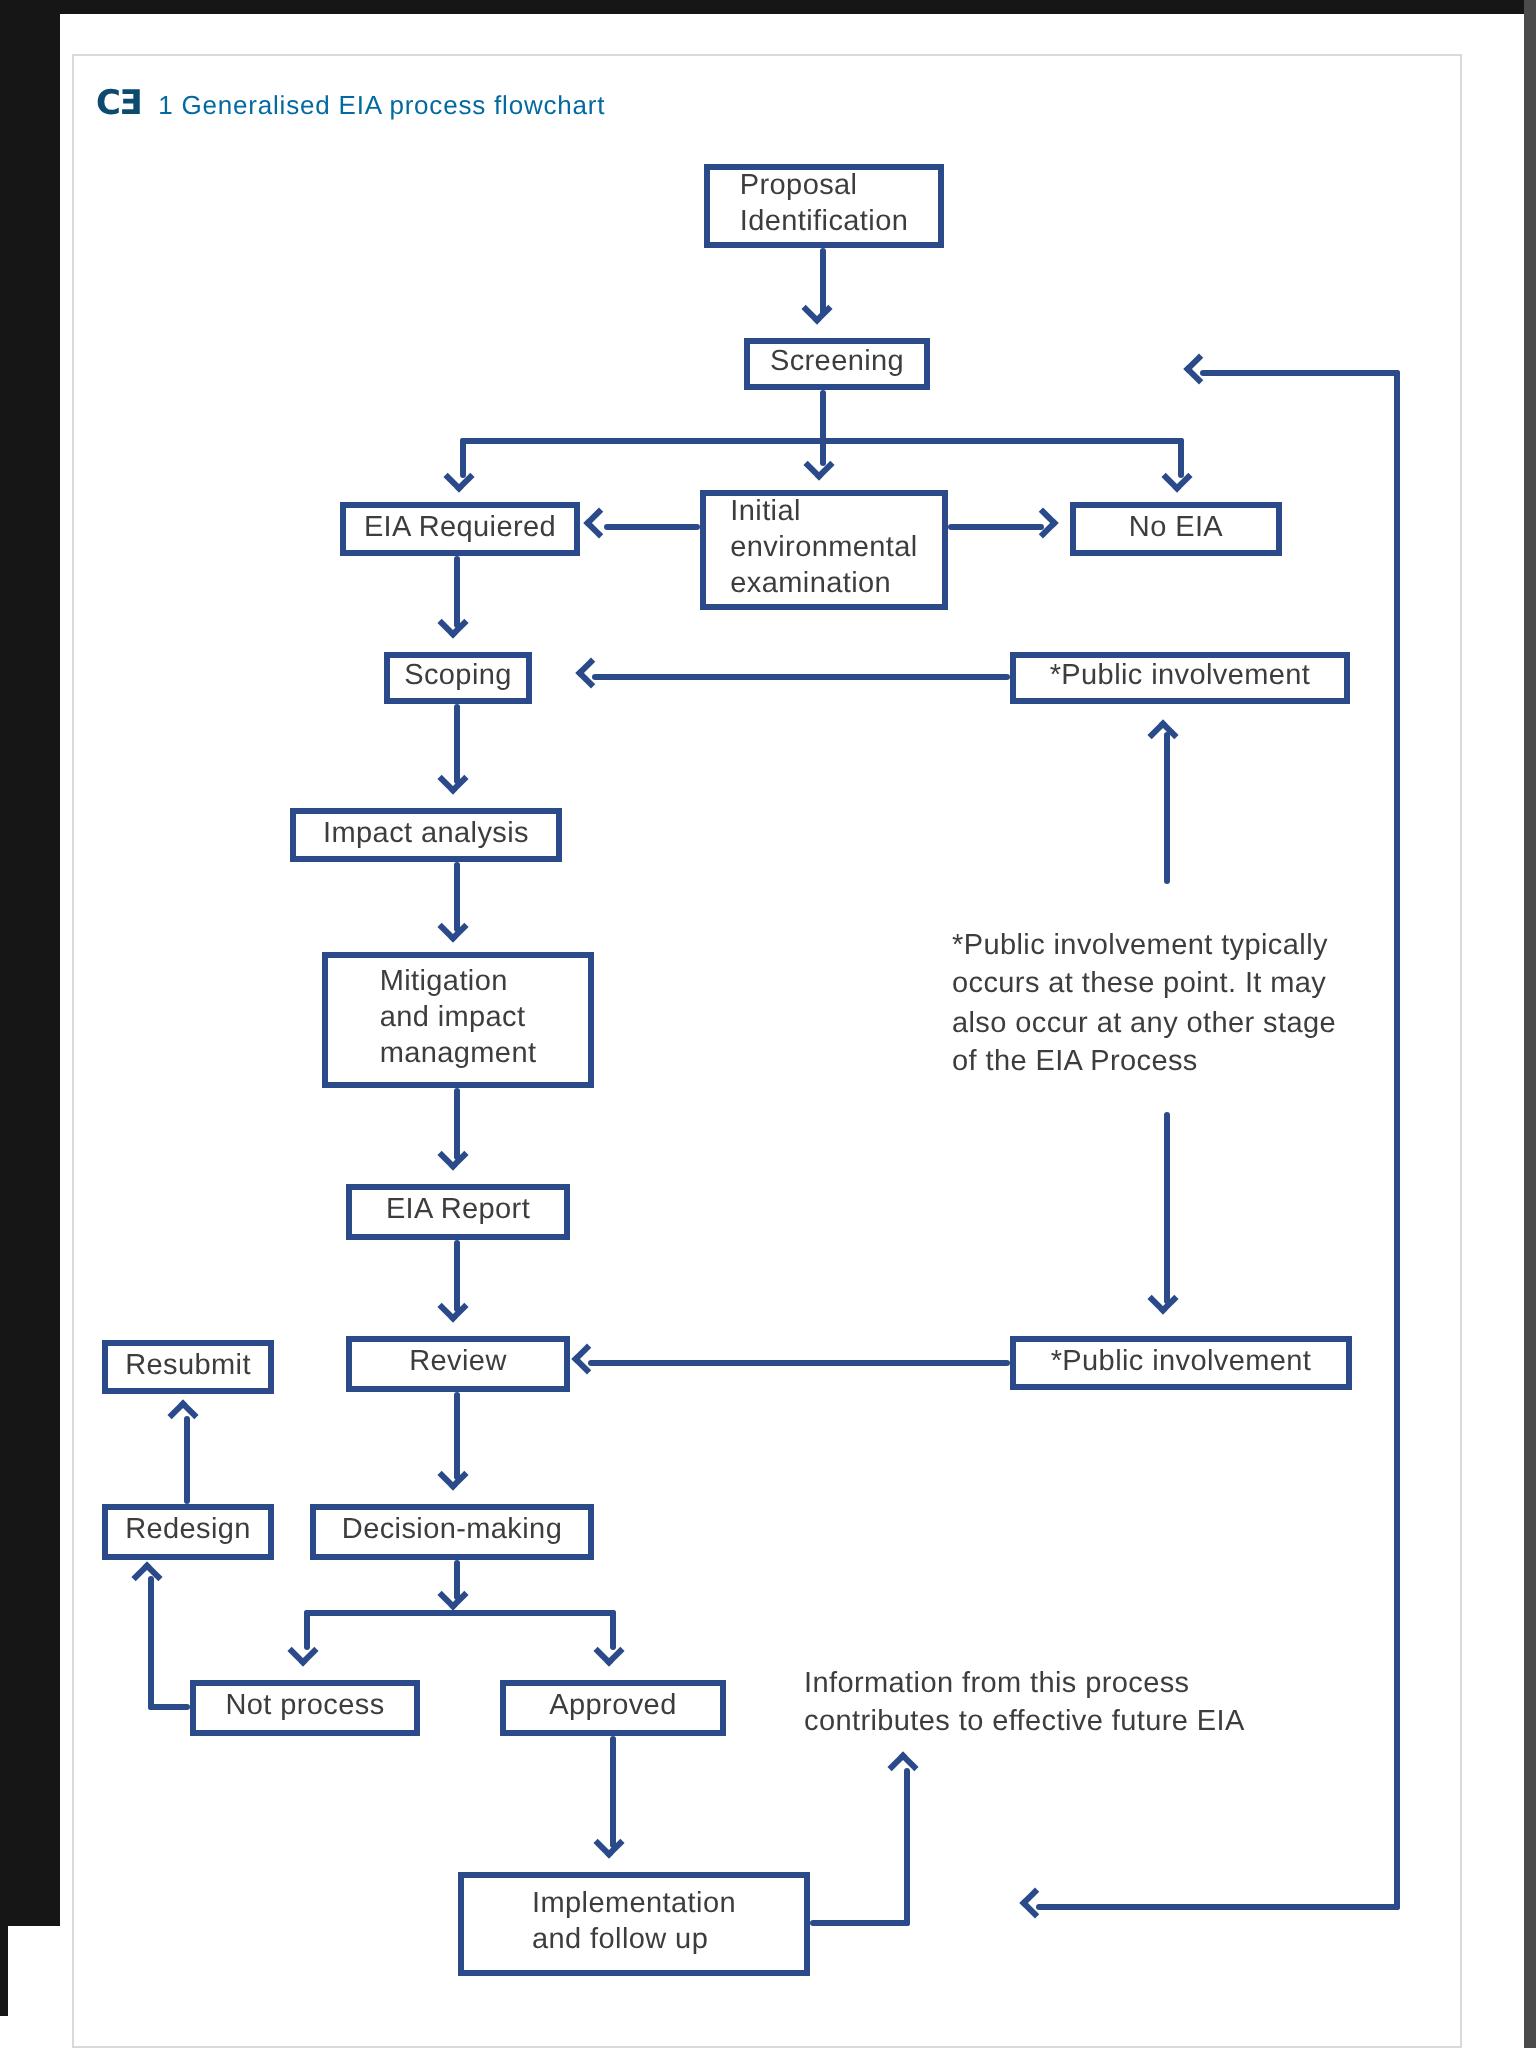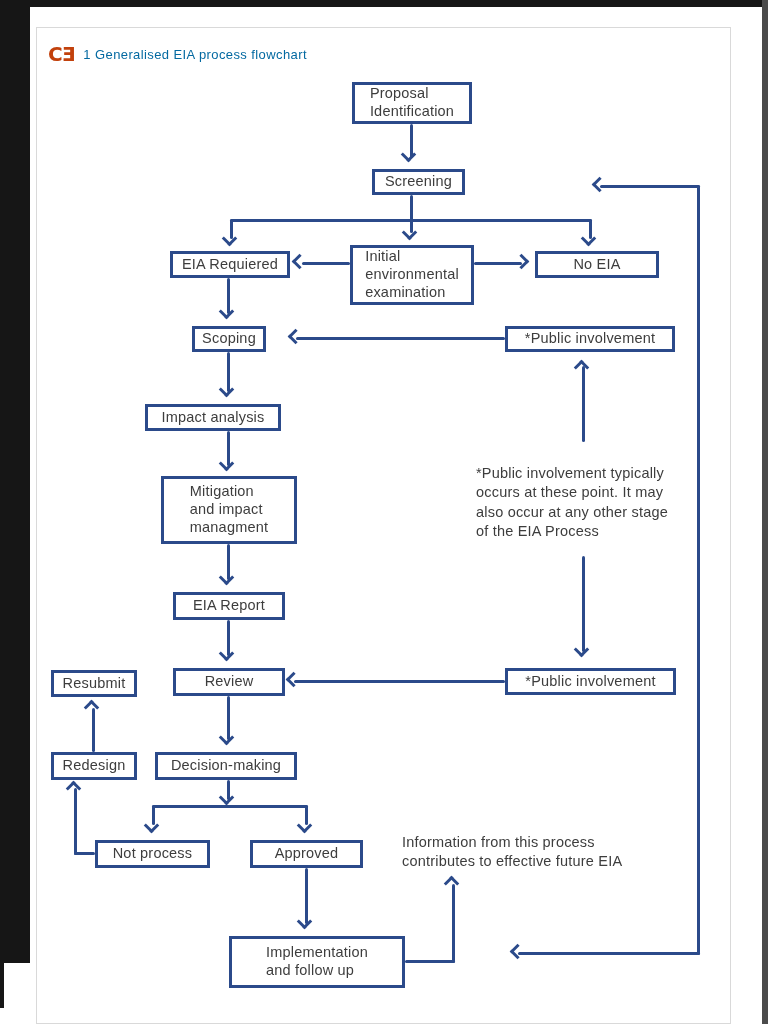--- a/index.html
+++ b/index.html
@@ -7,21 +7,21 @@
   body{
     width:768px;height:1024px;position:relative;background:#ffffff;
     font-family:"Liberation Sans",sans-serif;overflow:hidden;
   }
   .bar{position:absolute;}
   .page{
     position:absolute;left:36px;top:27px;width:695px;height:997px;
     background:#ffffff;border:1px solid #d9d9d9;box-sizing:border-box;
   }
   .header{position:absolute;left:48px;top:42px;display:flex;align-items:center;gap:9px;}
-  .logo{font-family:"DejaVu Sans",sans-serif;font-size:20px;font-weight:bold;color:#c2410c;letter-spacing:-1px;}
+  .logo{font-family:"DejaVu Sans",sans-serif;font-size:17px;font-weight:bold;color:#0c4a6e;letter-spacing:-1px;}
   .title{font-size:13px;color:#0369a1;letter-spacing:.4px;}
   .node{
     position:absolute;box-sizing:border-box;border:3px solid var(--navy);background:#fff;
     display:flex;align-items:center;justify-content:center;
     color:var(--ink);font-size:14.5px;line-height:1.24;letter-spacing:.2px;
     white-space:pre;text-align:left;
   }
   .vline{position:absolute;width:3px;background:var(--navy);border-radius:2px;}
   .hline{position:absolute;height:3px;background:var(--navy);border-radius:2px;}
   .chev{position:absolute;width:8px;height:8px;border:solid var(--navy);border-width:0 3px 3px 0;}
@@ -44,21 +44,21 @@
   <span class="title">1 Generalised EIA process flowchart</span>
 </div>
 
 <div class="node" style="left:352px;top:82px;width:120px;height:42px">Proposal
 Identification</div>
 <div class="node" style="left:372px;top:169px;width:93px;height:26px">Screening</div>
 <div class="node" style="left:170px;top:251px;width:120px;height:27px">EIA Requiered</div>
 <div class="node" style="left:350px;top:245px;width:124px;height:60px">Initial
 environmental
 examination</div>
-<div class="node" style="left:535px;top:251px;width:124px;height:27px">No EIA</div>
+<div class="node" style="left:535px;top:251px;width:106px;height:27px">No EIA</div>
 <div class="node" style="left:192px;top:326px;width:74px;height:26px">Scoping</div>
 <div class="node" style="left:505px;top:326px;width:170px;height:26px">*Public involvement</div>
 <div class="node" style="left:145px;top:404px;width:136px;height:27px">Impact analysis</div>
 <div class="node" style="left:161px;top:476px;width:136px;height:68px">Mitigation
 and impact
 managment</div>
 <div class="node" style="left:173px;top:592px;width:112px;height:28px">EIA Report</div>
 <div class="node" style="left:51px;top:670px;width:86px;height:27px">Resubmit</div>
 <div class="node" style="left:173px;top:668px;width:112px;height:28px">Review</div>
 <div class="node" style="left:505px;top:668px;width:171px;height:27px">*Public involvement</div>

